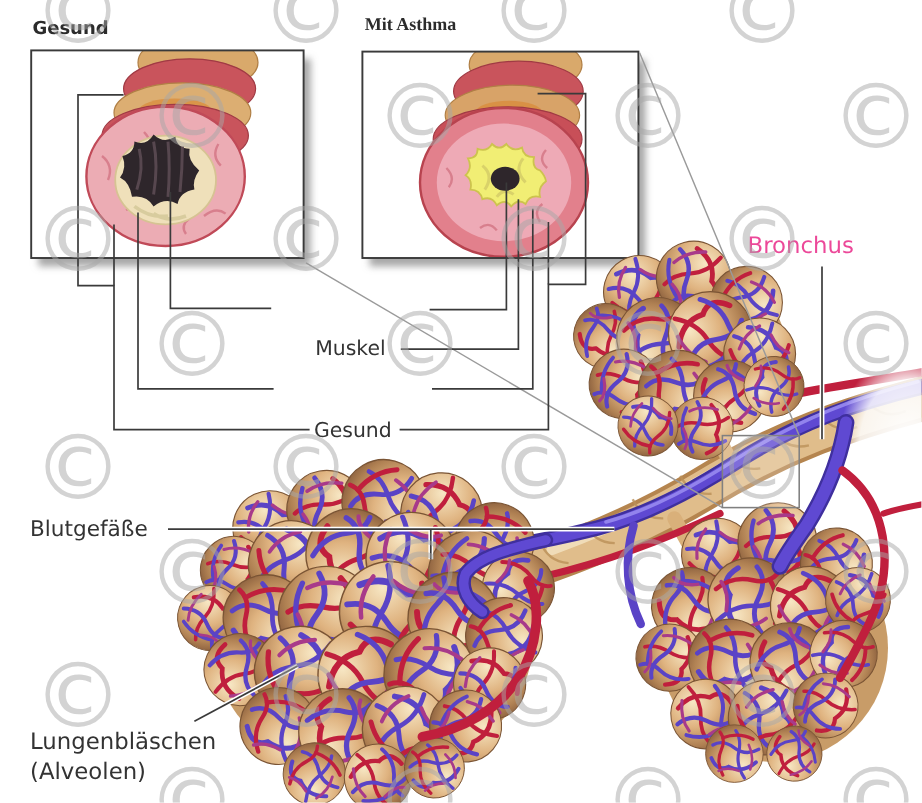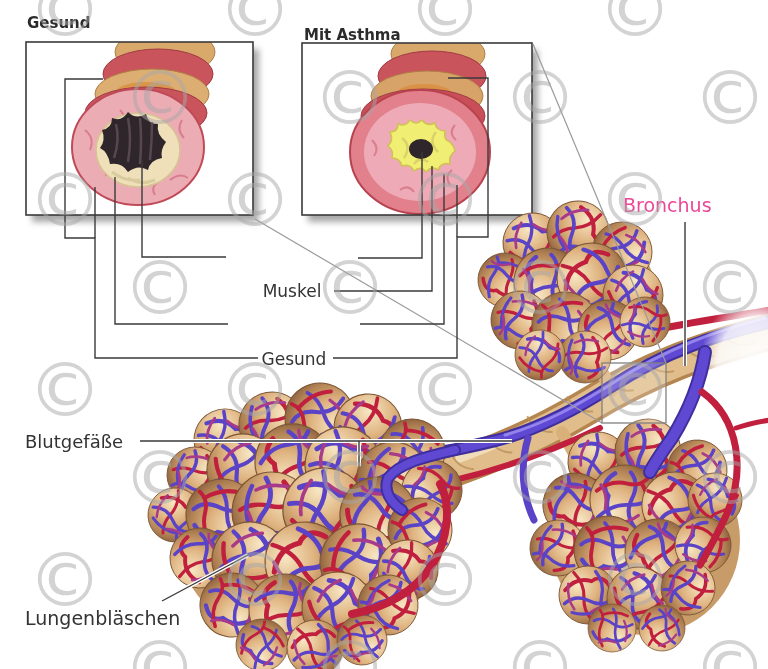--- a/index.html
+++ b/index.html
@@ -251,28 +251,28 @@
     <path class="casing" d="M359,441 L359,466"></path>
     <path class="callout" d="M140,441 L512,441"></path>
     <path class="callout" d="M359,441 L359,466"></path>
 
     <path class="casing" d="M162,601 L248,555"></path>
     <path class="callout" d="M162,601 L248,555"></path>
   </g>
 </svg>
 
 <span class="lbl panel-title" style="left:27px;top:14px;">Gesund</span>
-<span class="lbl panel-title" style="left:304px;top:26px;">Mit Asthma</span>
+<span class="lbl panel-title" style="left:304px;top:13px;font-family:Liberation Serif, serif;">Mit Asthma</span>
 
 <span class="lbl mid" style="left:292px;top:291px;">Muskel</span>
 <span class="lbl mid" style="left:294px;top:359px;">Gesund</span>
 
 <span class="lbl lbl-bronchus" style="left:623px;top:194px;">Bronchus</span>
 <span class="lbl lbl-vessels" style="left:25px;top:431px;">Blutgefäße</span>
-<span class="lbl lbl-alveoli" style="left:25px;top:606px;"><span>Lungenbläschen</span><br></span>
+<span class="lbl lbl-alveoli" style="left:25px;top:606px;"><span>Lungenbläschen</span><br><span>(Alveolen)</span></span>
 
 <div id="wm-layer">
       <span class="wm" style="left: 65px; top: 10px; color: rgb(168, 168, 168);">©</span>
       <span class="wm" style="left: 255px; top: 10px; color: rgb(168, 168, 168);">©</span>
       <span class="wm" style="left: 445px; top: 10px; color: rgb(168, 168, 168);">©</span>
       <span class="wm" style="left: 635px; top: 10px; color: rgb(168, 168, 168);">©</span>
       <span class="wm" style="left: 160px; top: 98px; color: rgb(168, 168, 168);">©</span>
       <span class="wm" style="left: 350px; top: 98px; color: rgb(168, 168, 168);">©</span>
       <span class="wm" style="left: 540px; top: 98px; color: rgb(168, 168, 168);">©</span>
       <span class="wm" style="left: 730px; top: 98px; color: rgb(168, 168, 168);">©</span>

